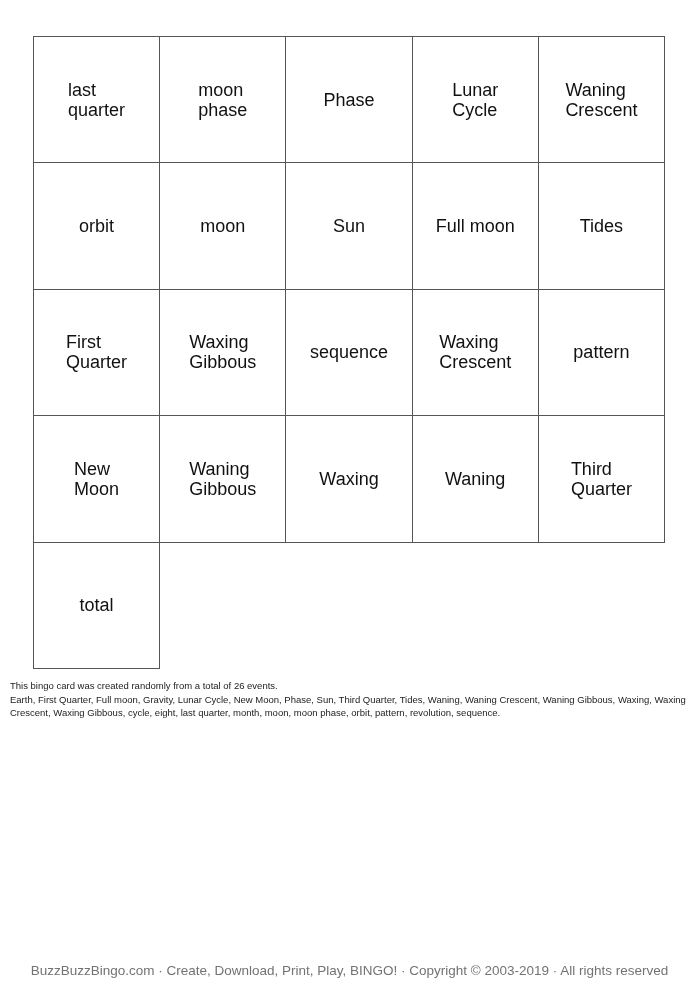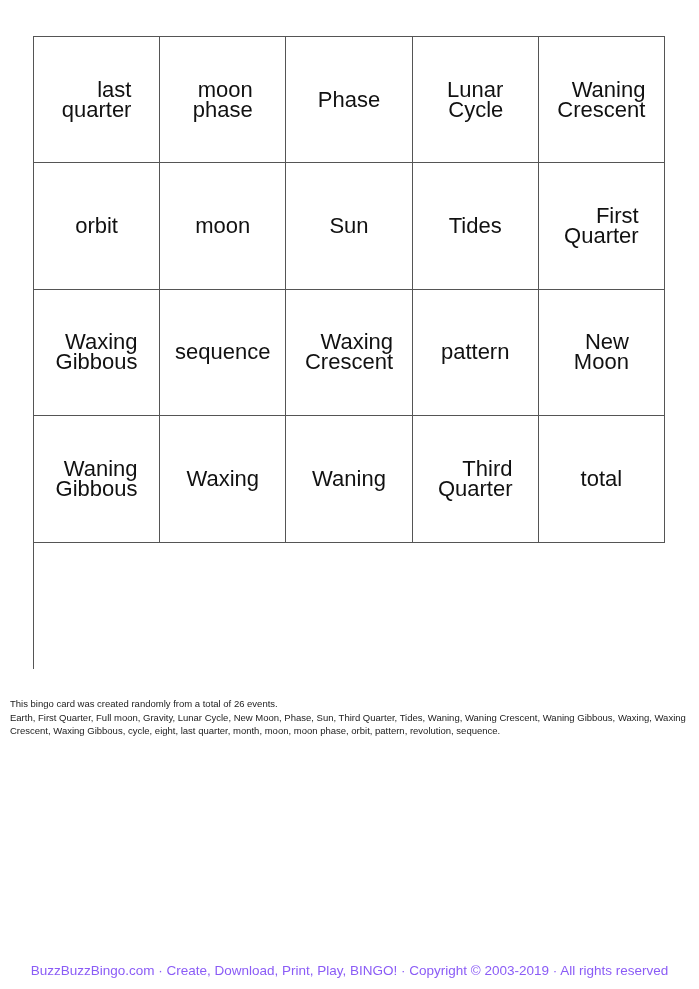--- a/index.html
+++ b/index.html
@@ -4,42 +4,43 @@
 <style>
   html, body { margin: 0; padding: 0; background: #ffffff; }
   body { width: 699px; height: 989px; position: relative; font-family: "Liberation Sans", sans-serif; color: #111; overflow: hidden; }
   .grid {
     position: absolute; left: 33px; top: 36px; width: 632px; height: 633px;
     display: grid; grid-template-columns: repeat(5, 1fr); grid-template-rows: repeat(5, 1fr);
     border-top: 1px solid #555; border-left: 1px solid #555; box-sizing: border-box;
   }
   .cell {
     border-right: 1px solid #555; border-bottom: 1px solid #555;
-    display: flex; align-items: center; justify-content: center; text-align: right;
-    font-size: 22px; line-height: 20px; padding: 0 6px; white-space: pre-line;
+    display: flex; align-items: center; justify-content: center; text-align: left;
+    font-size: 18px; line-height: 20px; padding: 0 6px; white-space: pre-line;
   }
-  .note { position: absolute; left: 10px; top: 679px; width: 685px; font-size: 9.5px; line-height: 13.5px; color: #222; margin-top: 18px; }
-  .footer { position: absolute; left: 0; width: 699px; top: 963px; text-align: center; font-size: 13.5px; color: #8b5cf6; }
+  .note { position: absolute; left: 10px; top: 679px; width: 685px; font-size: 9.5px; line-height: 13.5px; color: #222; }
+  .footer { position: absolute; left: 0; width: 699px; top: 963px; text-align: center; font-size: 13.5px; color: #737373; }
 </style>
 </head>
 <body>
 
 <div class="grid">
   <div class="cell">last
 quarter</div>
   <div class="cell">moon
 phase</div>
   <div class="cell">Phase</div>
   <div class="cell">Lunar
 Cycle</div>
   <div class="cell">Waning
 Crescent</div>
   <div class="cell">orbit</div>
   <div class="cell">moon</div>
   <div class="cell">Sun</div>
+  <div class="cell">Full moon</div>
   <div class="cell">Tides</div>
   <div class="cell">First
 Quarter</div>
   <div class="cell">Waxing
 Gibbous</div>
   <div class="cell">sequence</div>
   <div class="cell">Waxing
 Crescent</div>
   <div class="cell">pattern</div>
   <div class="cell">New

